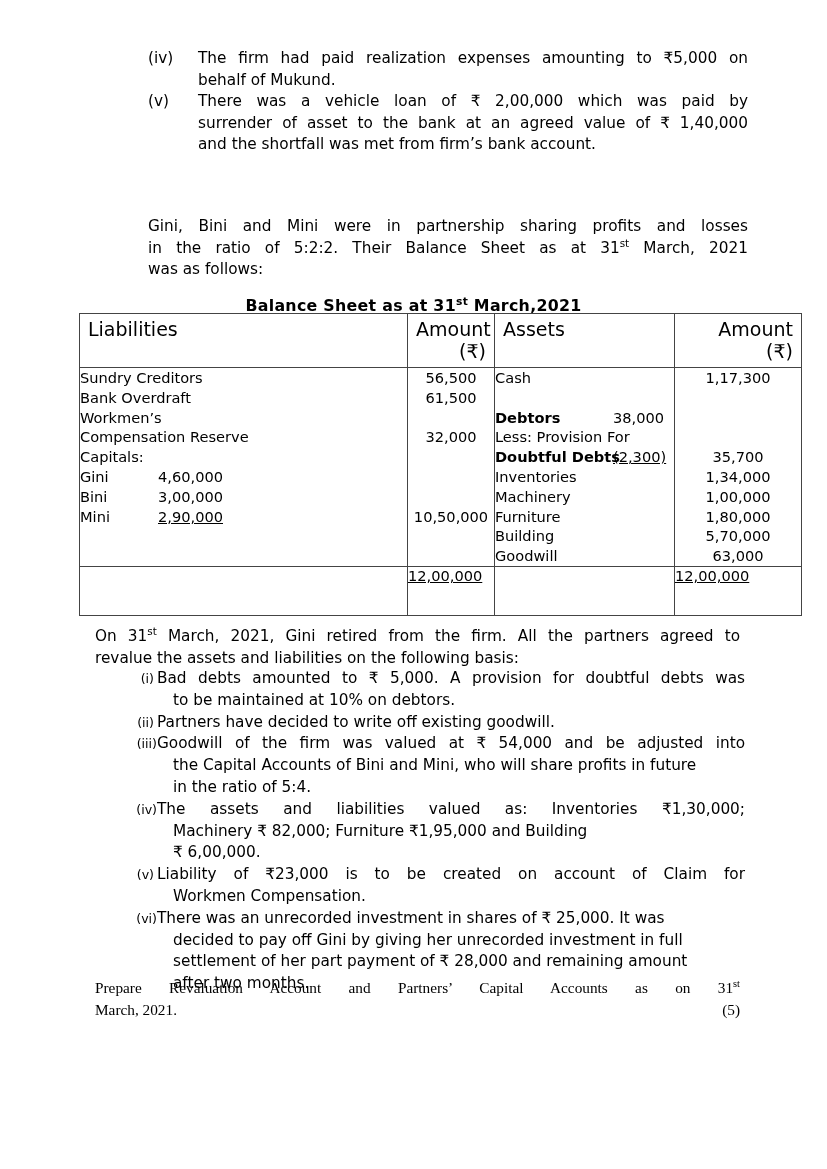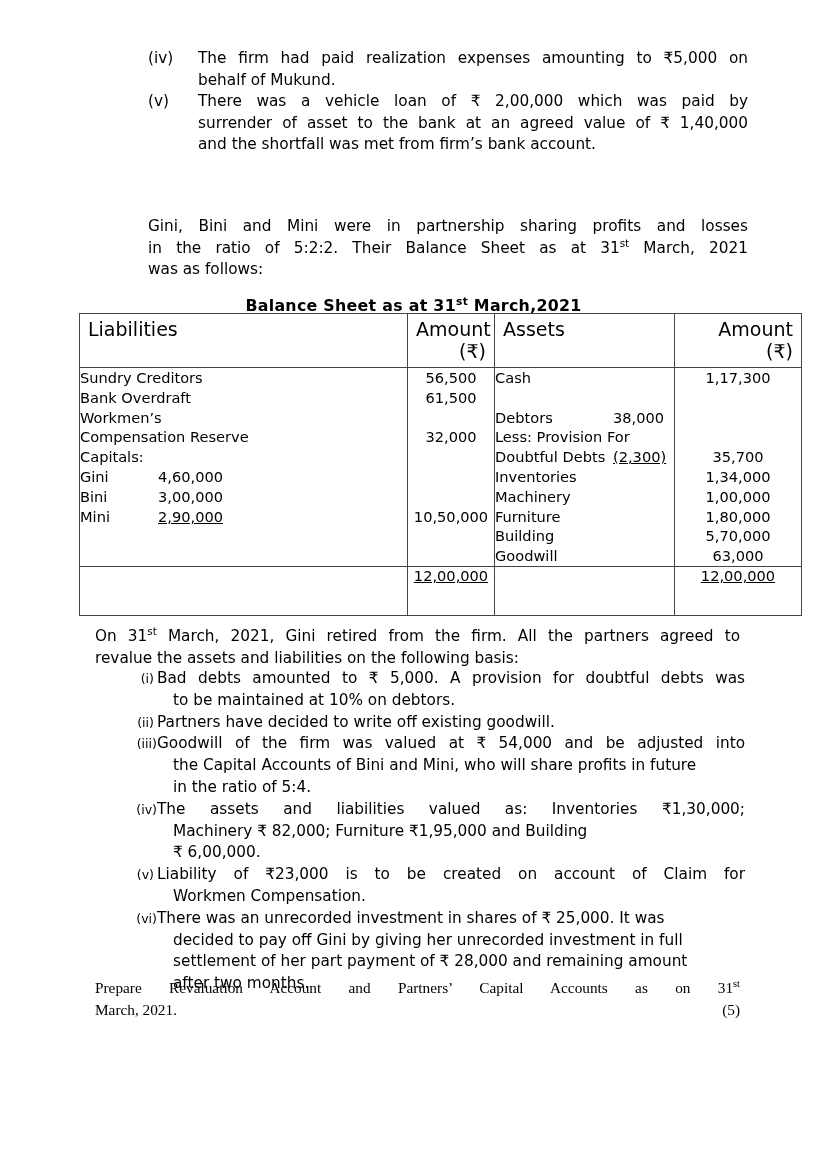--- a/index.html
+++ b/index.html
@@ -110,26 +110,26 @@
   .col-c { width: 180px; }
   .col-d { width: 127px; }
 
   .cell-pad { padding: 6px 9px 10px 9px; }
   .cell-pad-r { padding: 6px 9px 10px 9px; text-align: center; }
 
   .ln { line-height: 19.8px; white-space: pre; display: block; }
   .ln.blank { visibility: hidden; }
   .u { text-decoration: underline; }
 
-  .name-amt { display: inline-block; }
+  .name-amt { display: inline-block; font-weight: bold; }
   .cap-name { display: inline-block; width: 78px; }
 
   .tot-row td { height: 48px; }
   .tot-cell {
-    text-align: center;
+    text-align: left;
     padding: 14px 9px 0 9px;
   }
 
   
   .after-para {
     position: absolute;
     left: 95px; top: 626px;
     width: 645px;
     font-size: 15.3px;
     line-height: 21.8px;

